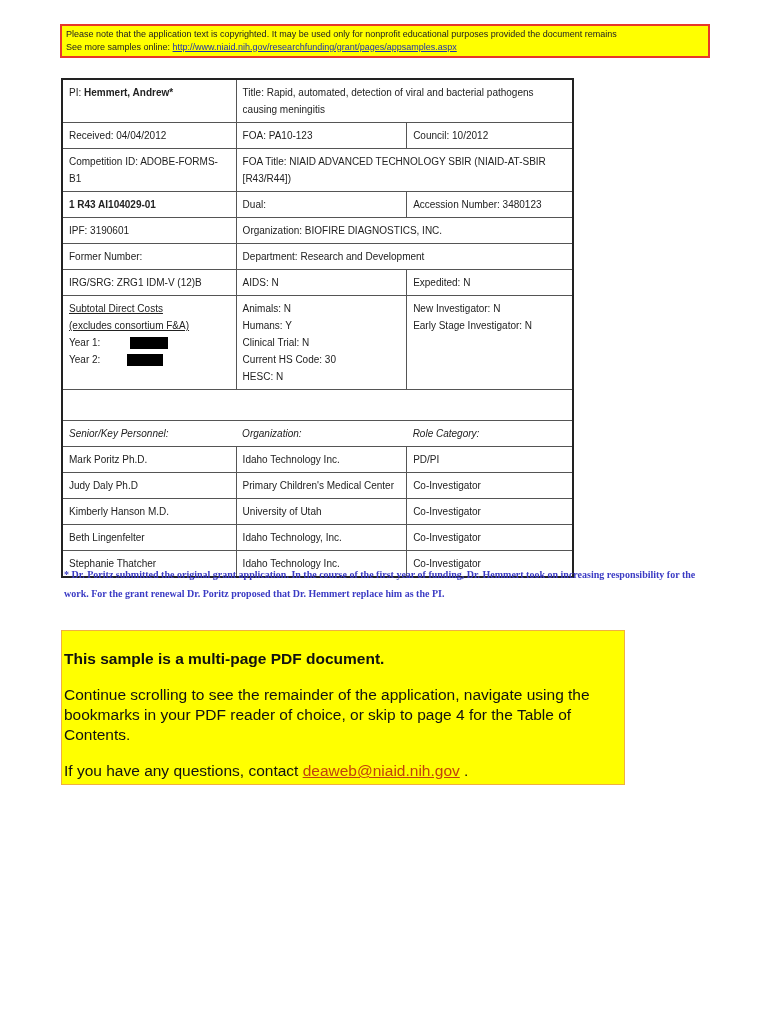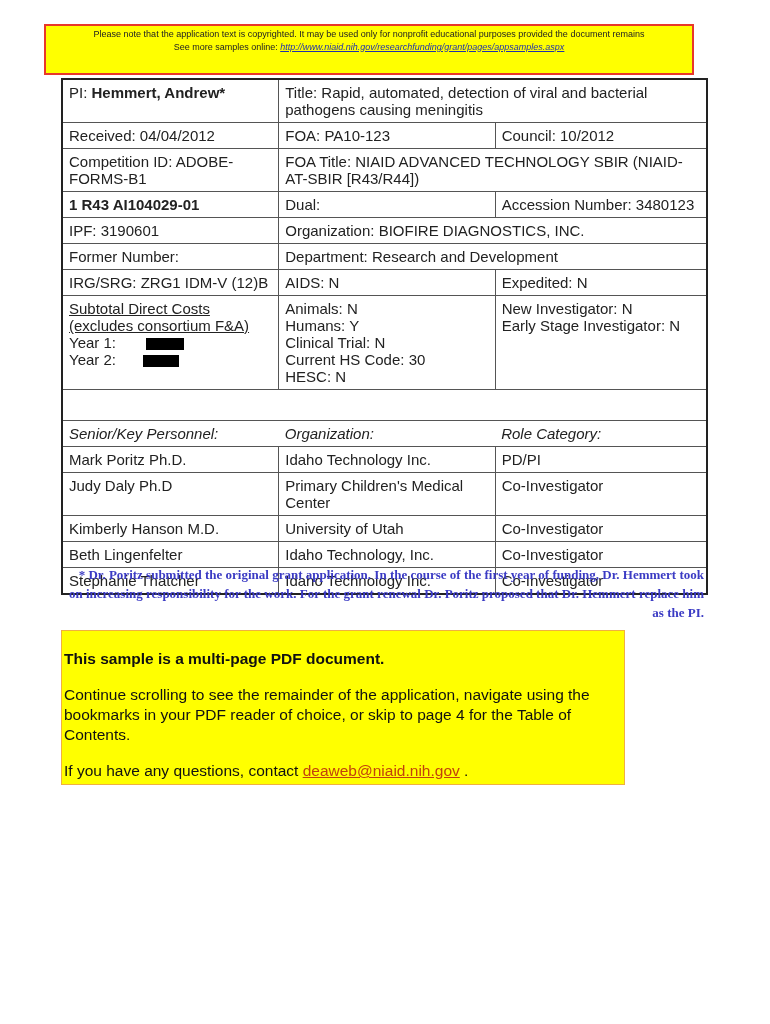--- a/index.html
+++ b/index.html
@@ -1,28 +1,28 @@
 <!DOCTYPE html>
 <html><head>
 <meta charset="utf-8">
 <style>
   html, body { margin:0; padding:0; background:#ffffff; }
   body { width:770px; height:1024px; position:relative; overflow:hidden; font-family:"Liberation Sans", sans-serif; color:#111; }
-  .notice { position:absolute; left:44px; top:24px; width:650px; height:51px; background:#ffff00; border:2px solid #e8382a; box-sizing:border-box; padding:2px 4px; font-size:9px; line-height:12.5px; color:#222;text-align:center; }
-  .notice a { color:#2233aa; text-decoration:underline;font-style:italic; }
-  table.grant { position:absolute; left:61px; top:78px; width:647px; border-collapse:collapse; font-size:15px; color:#222; border:2px solid #222; }
+  .notice { position:absolute; left:60px; top:24px; width:650px; height:34px; background:#ffff00; border:2px solid #e8382a; box-sizing:border-box; padding:2px 4px; font-size:9px; line-height:12.5px; color:#222; }
+  .notice a { color:#2233aa; text-decoration:underline; }
+  table.grant { position:absolute; left:61px; top:78px; width:513px; border-collapse:collapse; font-size:10px; color:#222; border:2px solid #222; }
   table.grant td { border:1px solid #555; padding:4px 6px; vertical-align:top; line-height:17px; }
   .c1 { width:205px; } .c2 { width:205px; } .c3 { width:200px; }
   .bold { font-weight:bold; }
   .ital { font-style:italic; }
   .ul { text-decoration:underline; }
   .redact { display:inline-block; width:38px; height:12px; background:#000; vertical-align:middle; margin-left:30px; }
   .redact2 { margin-left:27px; width:36px; }
   .blank td { height:22px; border-left:none; border-right:none; }
-  .footnote { position:absolute; left:64px; top:565px; width:640px; font-family:"Liberation Serif", serif; font-weight:bold; font-size:13px; line-height:19px; color:#3b3bc4;text-align:right; }
+  .footnote { position:absolute; left:64px; top:565px; width:640px; font-family:"Liberation Serif", serif; font-weight:bold; font-size:10px; line-height:19px; color:#3b3bc4; }
   .infobox { position:absolute; left:61px; top:630px; width:564px; height:155px; background:#ffff00; border:1px solid #f0b040; box-sizing:border-box; padding:2px 2px; font-size:15.5px; line-height:20px; color:#111; }
   .infobox p { margin:16px 0 12px 0; }
   .infobox a { color:#c2410c; text-decoration:underline; }
 </style>
 </head>
 <body>
 
 <div class="notice">
   <div>Please note that the application text is copyrighted.  It may be used only for nonprofit educational purposes provided the document remains</div>
   <div><span>See more samples online:  </span><a>http://www.niaid.nih.gov/researchfunding/grant/pages/appsamples.aspx</a></div>

